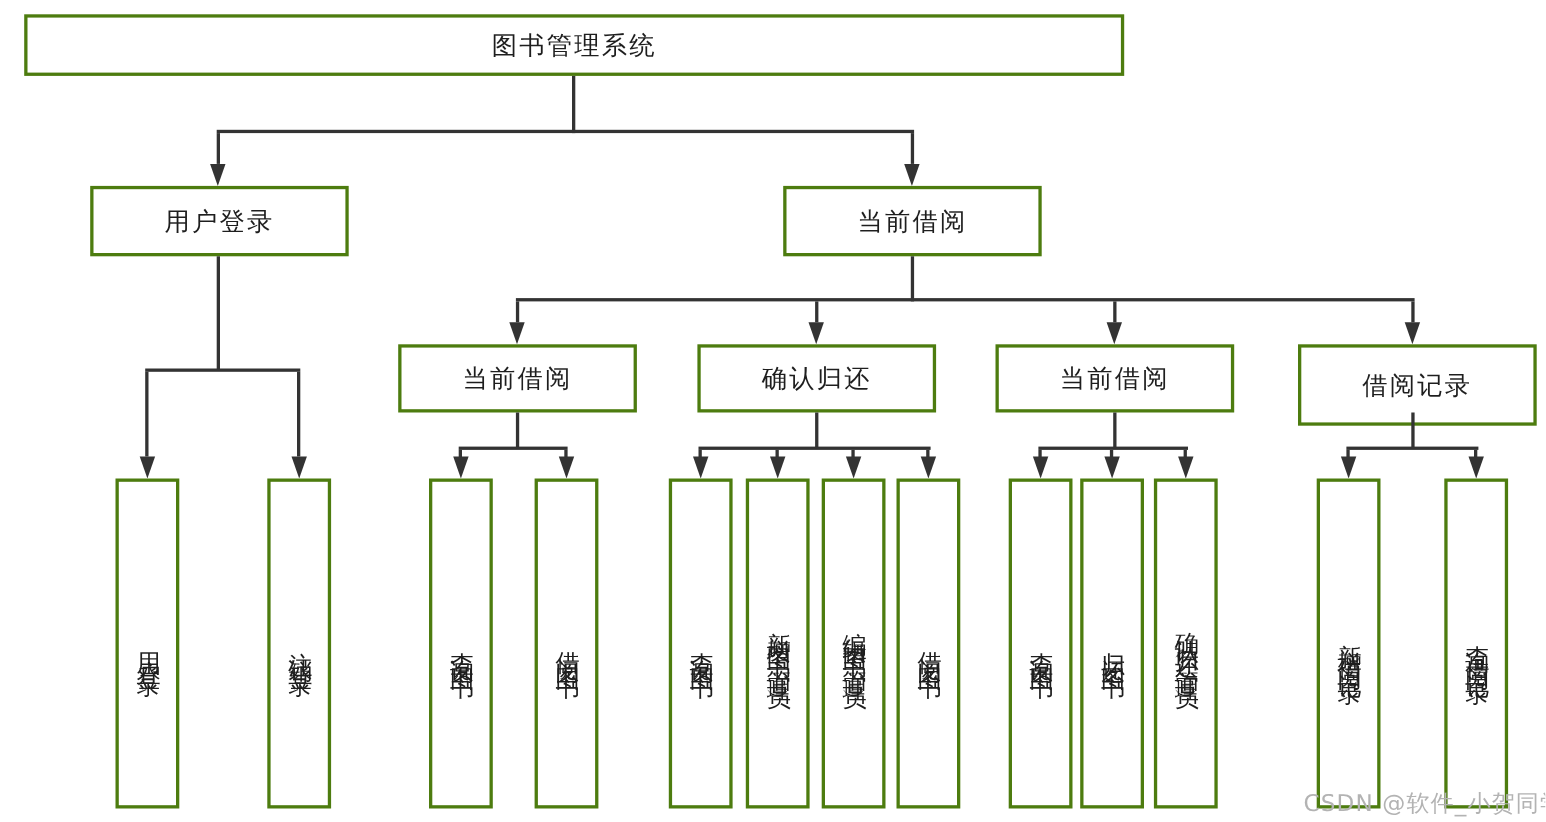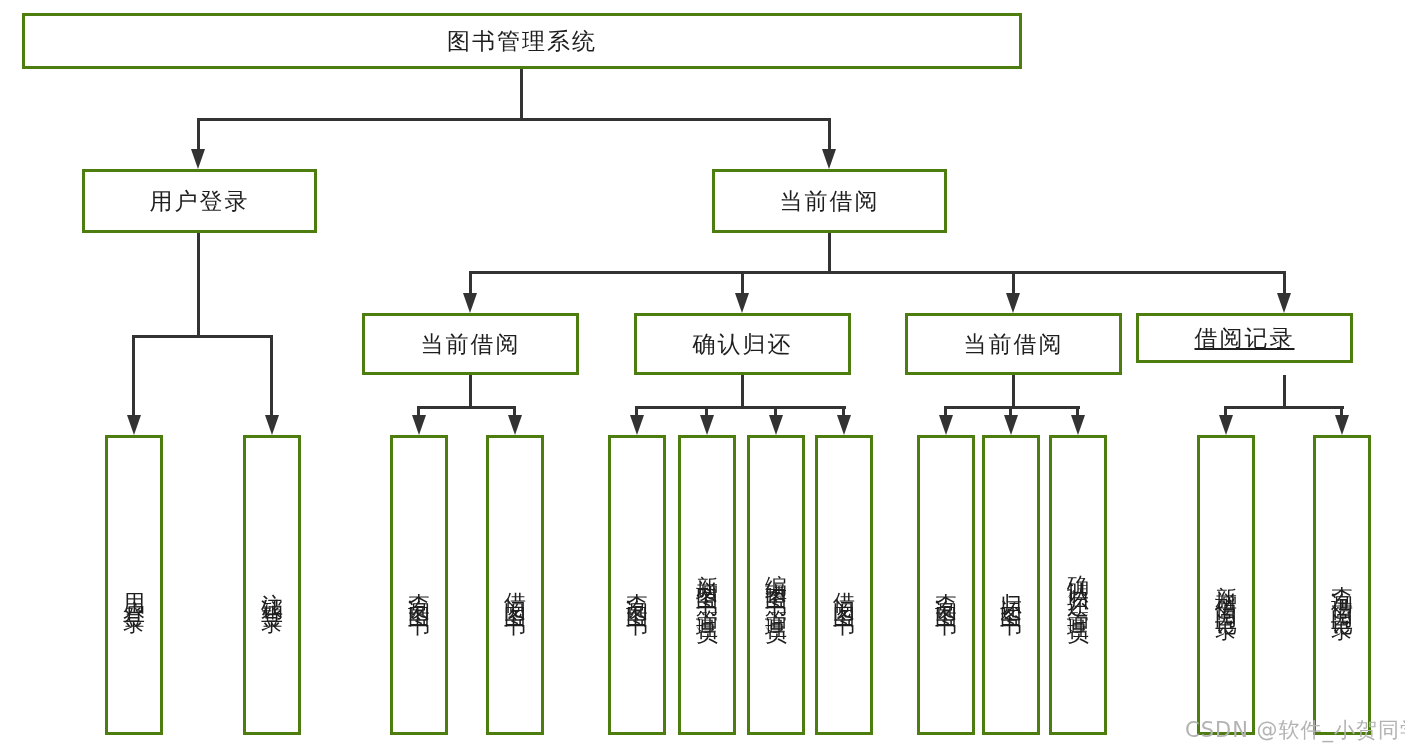--- a/index.html
+++ b/index.html
@@ -91,21 +91,21 @@
 
   <div class="box hlabel" style="left:362px;top:313px;width:217px;height:62px;">
     <span>当前借阅</span>
   </div>
   <div class="box hlabel" style="left:634px;top:313px;width:217px;height:62px;">
     <span>确认归还</span>
   </div>
   <div class="box hlabel" style="left:905px;top:313px;width:217px;height:62px;">
     <span>当前借阅</span>
   </div>
-  <div class="box hlabel" style="left:1136px;top:313px;width:217px;height:50px;text-decoration:underline;">
+  <div class="box hlabel" style="left:1180px;top:313px;width:217px;height:74px;">
     <span>借阅记录</span>
   </div>
 
   <div class="line" style="left:469px;top:375px;width:3px;height:33px;"></div>
   <div class="line" style="left:417px;top:406px;width:99px;height:3px;"></div>
   <div class="line" style="left:417px;top:409px;width:3px;height:8px;"></div>
   <div class="arrow" style="left:412px;top:415px;"></div>
   <div class="line" style="left:513px;top:409px;width:3px;height:8px;"></div>
   <div class="arrow" style="left:508px;top:415px;"></div>
 

